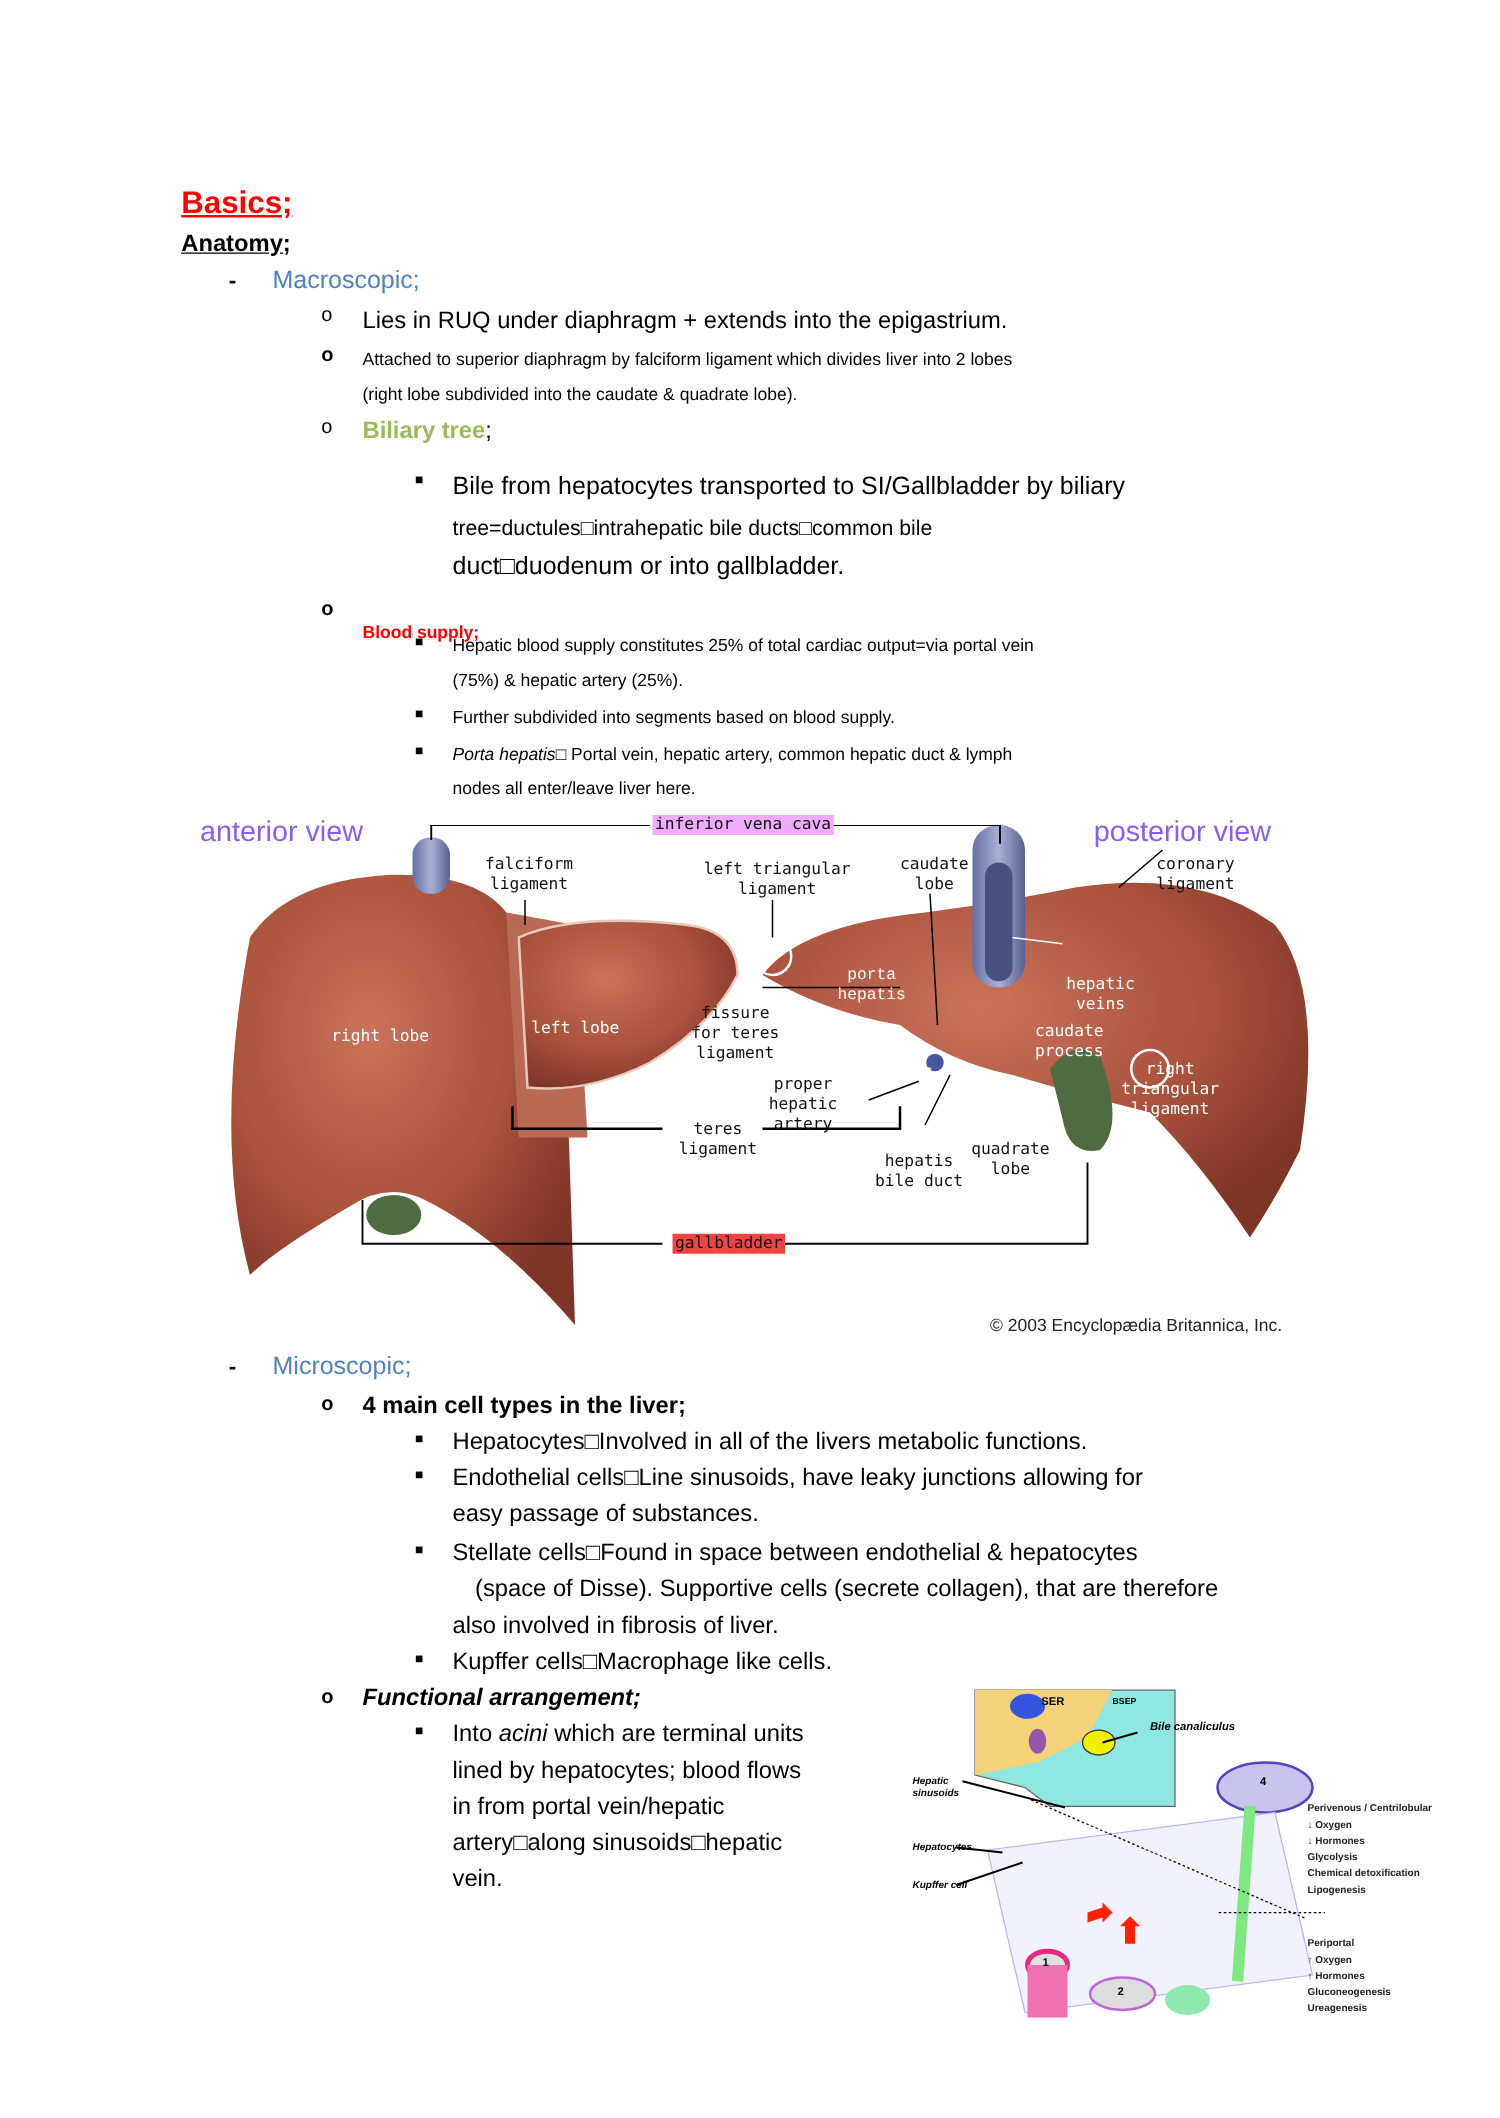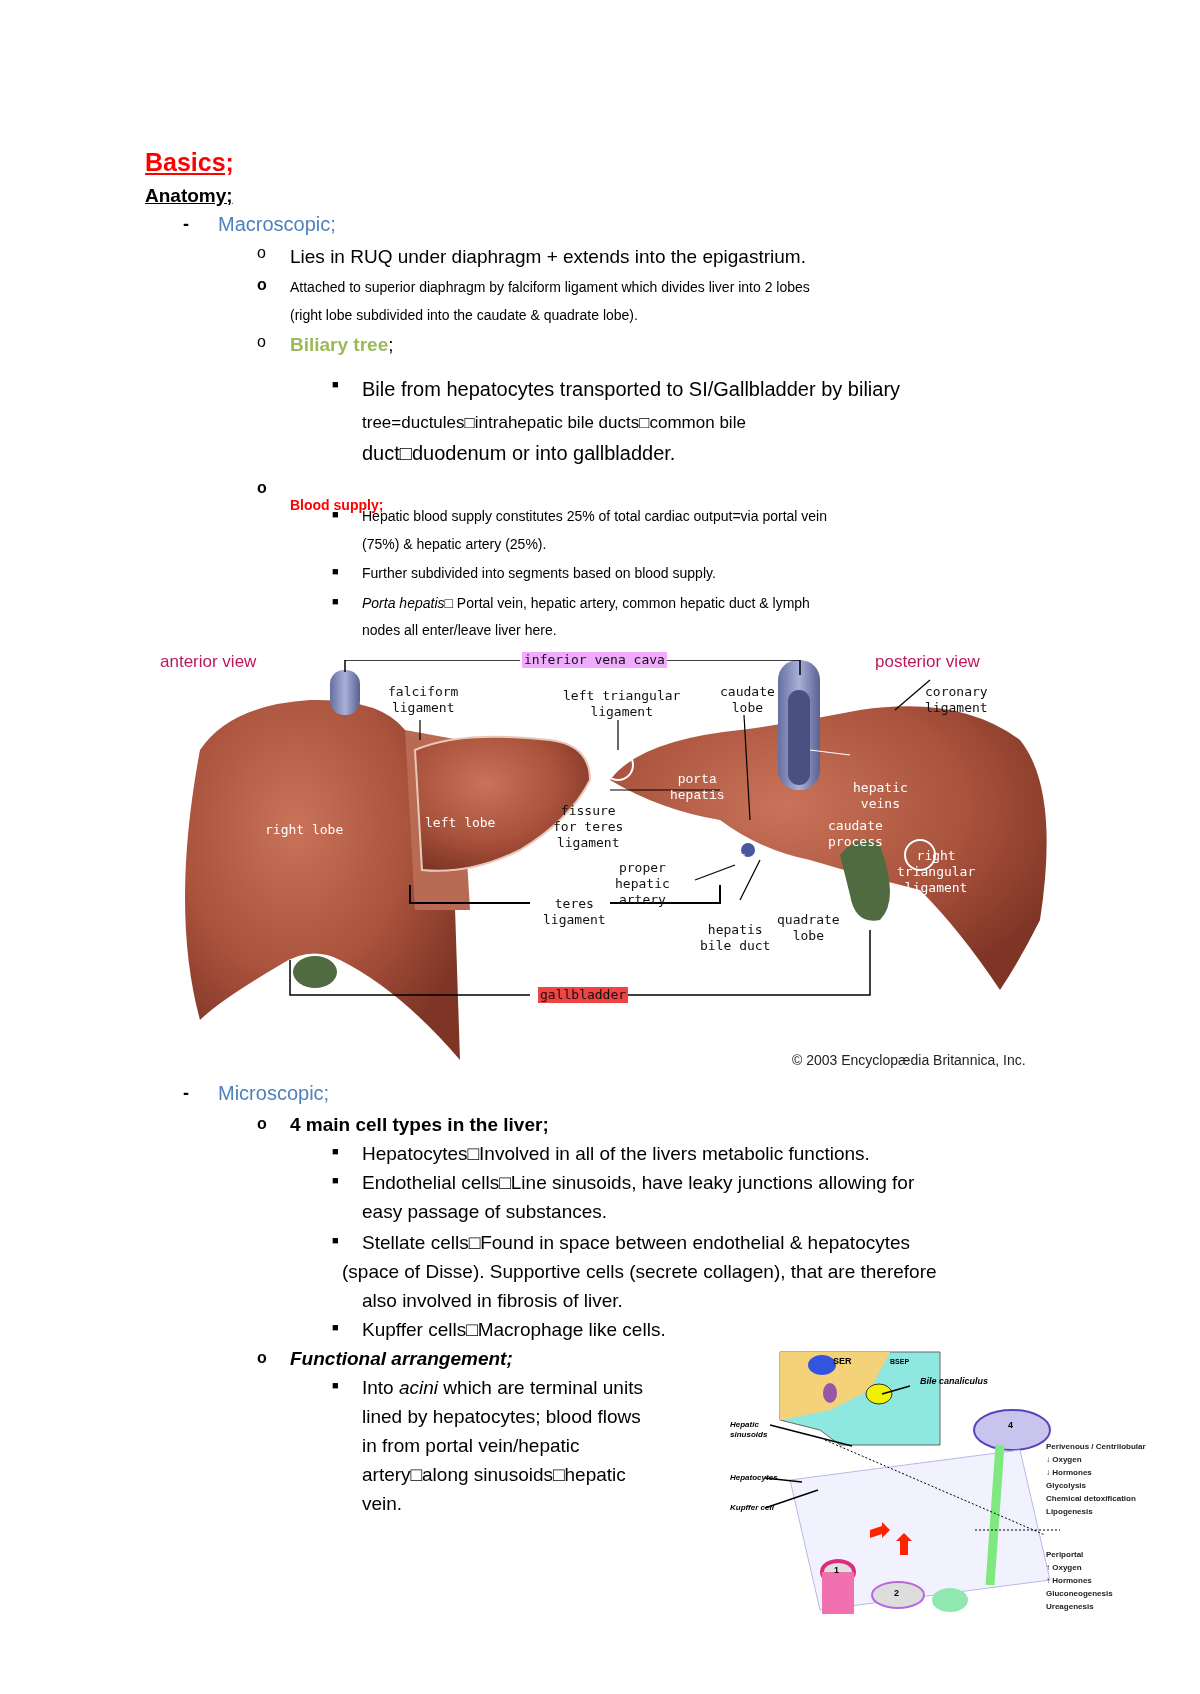--- a/index.html
+++ b/index.html
@@ -12,21 +12,21 @@
   .blue{color:#4f81bd;font-size:20px;}
   .green{color:#9bbb59;font-weight:bold;text-align:center;}
   .red{color:#ff0000;}
   .circ{font-size:16px;}
   .circb{font-size:16px;font-weight:bold;}
   .sq{font-size:11px;}
   .sm{font-size:14px;}
   .bold{font-weight:bold;}
   .ital{font-style:italic;}
   .lbl{font-size:13px;color:#111;font-family:"DejaVu Sans Mono",monospace;text-align:center;line-height:16px;}
-  .view{font-size:17px;color:#be185d;text-align:center;}
+  .view{font-size:23px;color:#8b5cf6;text-align:center;}
   .wl{color:#fff;font-size:13px;font-family:"DejaVu Sans Mono",monospace;line-height:16px;text-align:center;}
 </style>
 </head>
 <body>
 
 <div class="abs title">Basics;</div>
 <div class="abs h2">Anatomy;</div>
 
 <div class="abs dash" style="left:183px;top:214px;">-</div>
 <div class="abs blue" style="left:218px;top:213px;">Macroscopic;</div>
@@ -177,21 +177,21 @@
 <div class="abs circb" style="left:257px;top:1115px;">o</div>
 <div class="abs t bold" style="left:290px;top:1111px;">4 main cell types in the liver;</div>
 
 <div class="abs sq" style="left:332px;top:1145px;">■</div>
 <div class="abs t" style="left:362px;top:1140px;">Hepatocytes□Involved in all of the livers metabolic functions.</div>
 <div class="abs sq" style="left:332px;top:1174px;">■</div>
 <div class="abs t" style="left:362px;top:1169px;">Endothelial cells□Line sinusoids, have leaky junctions allowing for</div>
 <div class="abs t" style="left:362px;top:1198px;">easy passage of substances.</div>
 <div class="abs sq" style="left:332px;top:1234px;">■</div>
 <div class="abs t" style="left:362px;top:1229px;">Stellate cells□Found in space between endothelial &amp; hepatocytes</div>
-<div class="abs t" style="left:342px;top:1258px;">(space of Disse). Supportive cells (secrete collagen), that are therefore</div>
+<div class="abs t" style="left:380px;top:1258px;">(space of Disse). Supportive cells (secrete collagen), that are therefore</div>
 <div class="abs t" style="left:362px;top:1287px;">also involved in fibrosis of liver.</div>
 <div class="abs sq" style="left:332px;top:1321px;">■</div>
 <div class="abs t" style="left:362px;top:1316px;">Kupffer cells□Macrophage like cells.</div>
 
 <div class="abs circb" style="left:257px;top:1349px;">o</div>
 <div class="abs t bold ital" style="left:290px;top:1345px;">Functional arrangement;</div>
 <div class="abs sq" style="left:332px;top:1379px;">■</div>
 <div class="abs t" style="left:362px;top:1374px;"><span>Into </span><span class="ital">acini</span><span> which are terminal units</span></div>
 <div class="abs t" style="left:362px;top:1403px;">lined by hepatocytes; blood flows</div>
 <div class="abs t" style="left:362px;top:1432px;">in from portal vein/hepatic</div>

